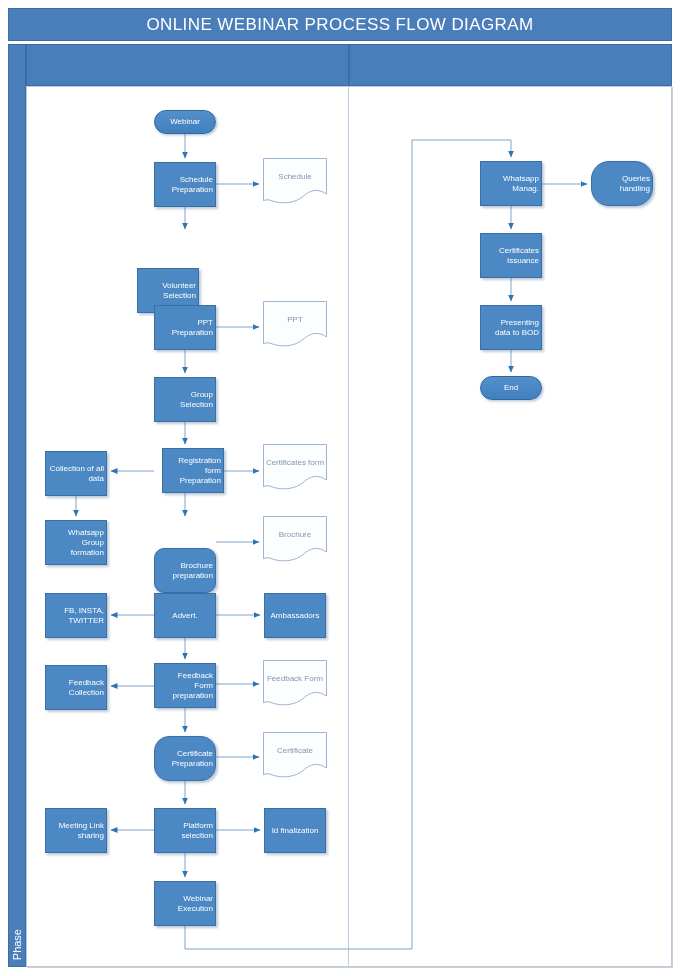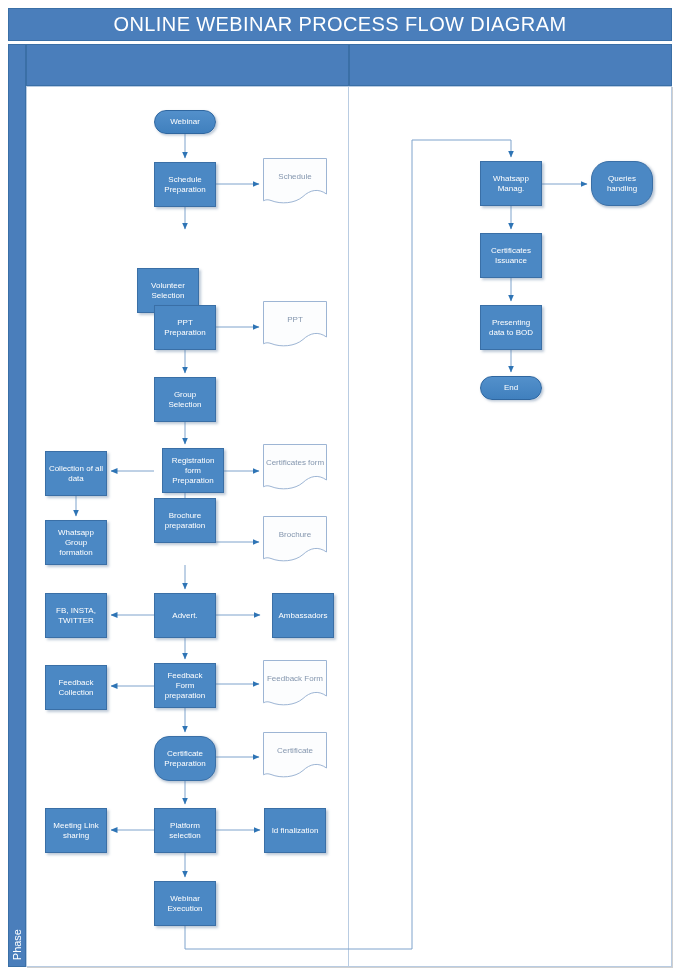--- a/index.html
+++ b/index.html
@@ -4,21 +4,21 @@
 <style>
   html,body{margin:0;padding:0;}
   body{
     width:680px;height:976px;position:relative;background:#ffffff;
     font-family:"Liberation Sans","DejaVu Sans",sans-serif;overflow:hidden;
   }
   .title-bar{
     position:absolute;left:8px;top:8px;width:664px;height:33px;
     background:#4A7EBB;border:1px solid #3A6FA6;box-sizing:border-box;
     display:flex;align-items:center;justify-content:center;
-    color:#ffffff;font-size:20px;letter-spacing:.4px;
+    color:#ffffff;font-size:17px;letter-spacing:.4px;
   }
   .phase-strip{
     position:absolute;left:8px;top:44px;width:18px;height:923px;
     background:#4A7EBB;border:1px solid #3A6FA6;box-sizing:border-box;
     display:flex;align-items:flex-end;justify-content:center;
   }
   .phase-label{
     writing-mode:vertical-rl;transform:rotate(180deg);
     color:#ffffff;font-size:11px;margin-bottom:6px;
   }
@@ -49,21 +49,21 @@
     box-shadow:1.5px 1.5px 2.5px rgba(90,120,155,.4);padding:2px;
   }
   .terminator{
     width:62px;height:24px;background:linear-gradient(#5390CB,#4080BE);
     border:1px solid #2F669F;border-radius:12px;
     box-shadow:1.5px 1.5px 2.5px rgba(90,120,155,.4);
   }
   .doc{width:64px;height:46px;color:#8496AE;}
   .docshape{position:absolute;left:0;top:0;width:100%;height:100%;}
   .doc .lbl{position:relative;padding-bottom:8px;}
-  .lbl{display:block;}
+  .lbl{display:block;text-align:right;}
 </style>
 </head>
 <body>
 
 <div class="title-bar">
   <span>ONLINE WEBINAR PROCESS FLOW DIAGRAM</span>
 </div>
 
 <div class="phase-strip">
   <span class="phase-label">Phase</span>
@@ -158,40 +158,40 @@
   <svg class="docshape" viewBox="0 0 64 46">
     <path d="M0.5,0.5 L63.5,0.5 L63.5,36 C55,30 47,32 40,38.5 C32,45.5 18,46.5 8,42.5 C5.5,41.5 2.5,41.5 0.5,42.8 Z" fill="#FCFDFE" stroke="#9DB5D4"></path>
   </svg>
   <span class="lbl">Certificates form</span>
 </div>
 
 <div class="node process" style="left:45px;top:520px;">
   <span class="lbl">Whatsapp Group formation</span>
 </div>
 
-<div class="node process" style="left:154px;top:498px;">
+<div class="node process" style="left:154px;top:548px;border-radius:10px;">
   <span class="lbl">Brochure preparation</span>
 </div>
 
 <div class="node doc" style="left:263px;top:516px;">
   <svg class="docshape" viewBox="0 0 64 46">
     <path d="M0.5,0.5 L63.5,0.5 L63.5,36 C55,30 47,32 40,38.5 C32,45.5 18,46.5 8,42.5 C5.5,41.5 2.5,41.5 0.5,42.8 Z" fill="#FCFDFE" stroke="#9DB5D4"></path>
   </svg>
   <span class="lbl">Brochure</span>
 </div>
 
 <div class="node process" style="left:45px;top:593px;">
   <span class="lbl">FB, INSTA, TWITTER</span>
 </div>
 
 <div class="node process" style="left:154px;top:593px;">
   <span class="lbl">Advert.</span>
 </div>
 
-<div class="node process" style="left:264px;top:593px;margin-left:8px;">
+<div class="node process" style="left:264px;top:593px;">
   <span class="lbl">Ambassadors</span>
 </div>
 
 <div class="node process" style="left:45px;top:665px;">
   <span class="lbl">Feedback Collection</span>
 </div>
 
 <div class="node process" style="left:154px;top:663px;">
   <span class="lbl">Feedback Form preparation</span>
 </div>

